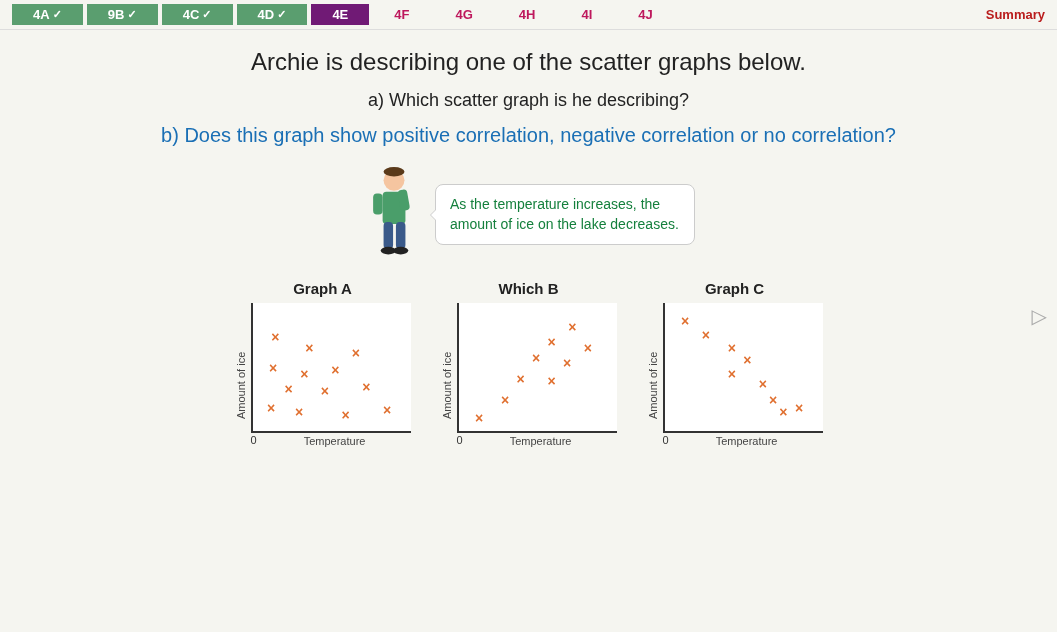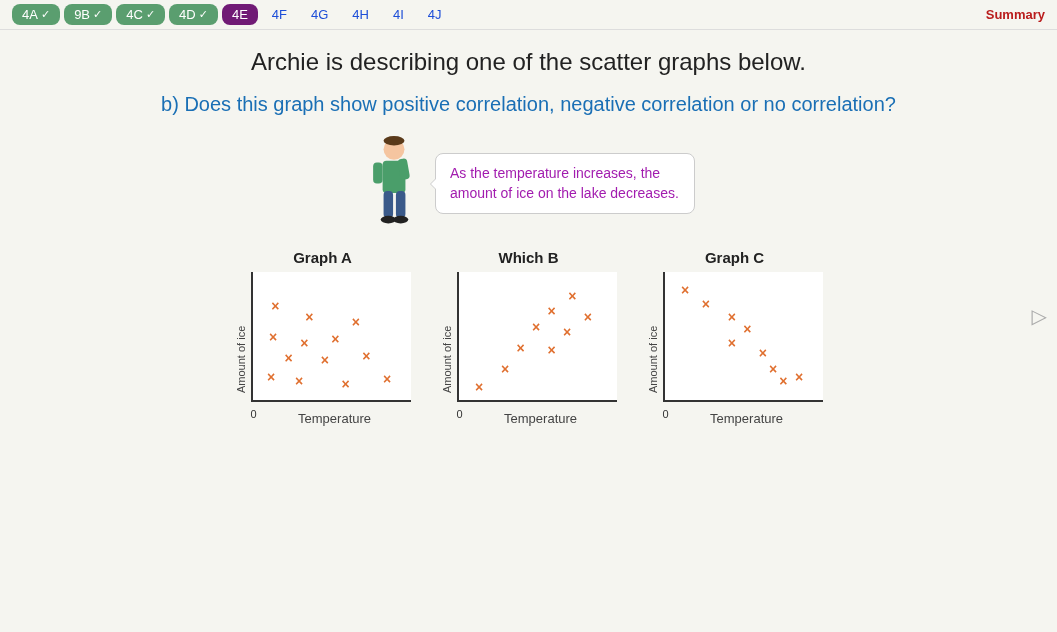--- a/index.html
+++ b/index.html
@@ -15,40 +15,40 @@
     
     .top-nav {
       display: flex;
       align-items: center;
       padding: 4px 12px;
       background: #f5f5f0;
       border-bottom: 1px solid #ddd;
       gap: 4px;
     }
     .nav-tab {
-      padding: 3px 10px;
+      padding: 3px 21px;
       font-size: 13px;
-      font-weight: normal;
-      border-radius: 8px;
+      font-weight: bold;
+      border-radius: 0;
       cursor: pointer;
       display: flex;
       align-items: center;
       gap: 3px;
     }
     .nav-tab.completed {
       background: #5a9e6f;
       color: white;
     }
     .nav-tab.active {
       background: #701a75;
       color: white;
     }
     .nav-tab.inactive {
       background: transparent;
-      color: #1d4ed8;
+      color: #be185d;
     }
     .nav-tab .check {
       font-size: 11px;
     }
     .nav-summary {
       margin-left: auto;
       font-size: 13px;
       color: #b91c1c;
       font-weight: bold;
     }
@@ -89,21 +89,21 @@
       margin-bottom: 18px;
       gap: 0px;
     }
 
     .speech-bubble {
       background: white;
       border: 1.5px solid #ccc;
       border-radius: 8px;
       padding: 10px 14px;
       font-size: 14px;
-      color: #a21caf;
+      color: #15803d;
       text-align: left;
       max-width: 260px;
       line-height: 1.4;
       position: relative;
       margin-left: 8px;
     }
     .speech-bubble::before {
       content: '';
       position: absolute;
       left: -12px;
@@ -163,23 +163,23 @@
       width: 160px;
       height: 130px;
       background: white;
       border-left: 2px solid #333;
       border-bottom: 2px solid #333;
       position: relative;
       overflow: visible;
     }
 
     .x-axis-label {
-      font-size: 13px;
+      font-size: 11px;
       color: #444;
-      margin-top: 9px;
+      margin-top: 2px;
       text-align: center;
     }
 
     .x-label-row {
       display: flex;
       align-items: center;
     }
 
     .origin-label {
       font-size: 11px;
@@ -249,20 +249,21 @@
     <span>4I</span>
   </div>
   <div class="nav-tab inactive">
     <span>4J</span>
   </div>
   <div class="nav-summary">Summary</div>
 </div>
 
 <div class="main-content">
   <div class="question-title">Archie is describing one of the scatter graphs below.</div>
+  <div class="question-a">a) Which scatter graph is he describing?</div>
   <div class="question-b">b) Does this graph show positive correlation, negative correlation or no correlation?</div>
 
   <div class="character-area">
 
     <svg class="person-svg" viewBox="0 0 65 100" xmlns="http://www.w3.org/2000/svg">
 
       <circle cx="32" cy="14" r="11" fill="#f5c5a0"></circle>
 
       <ellipse cx="32" cy="5" rx="11" ry="5" fill="#5a3a1a"></ellipse>
 

